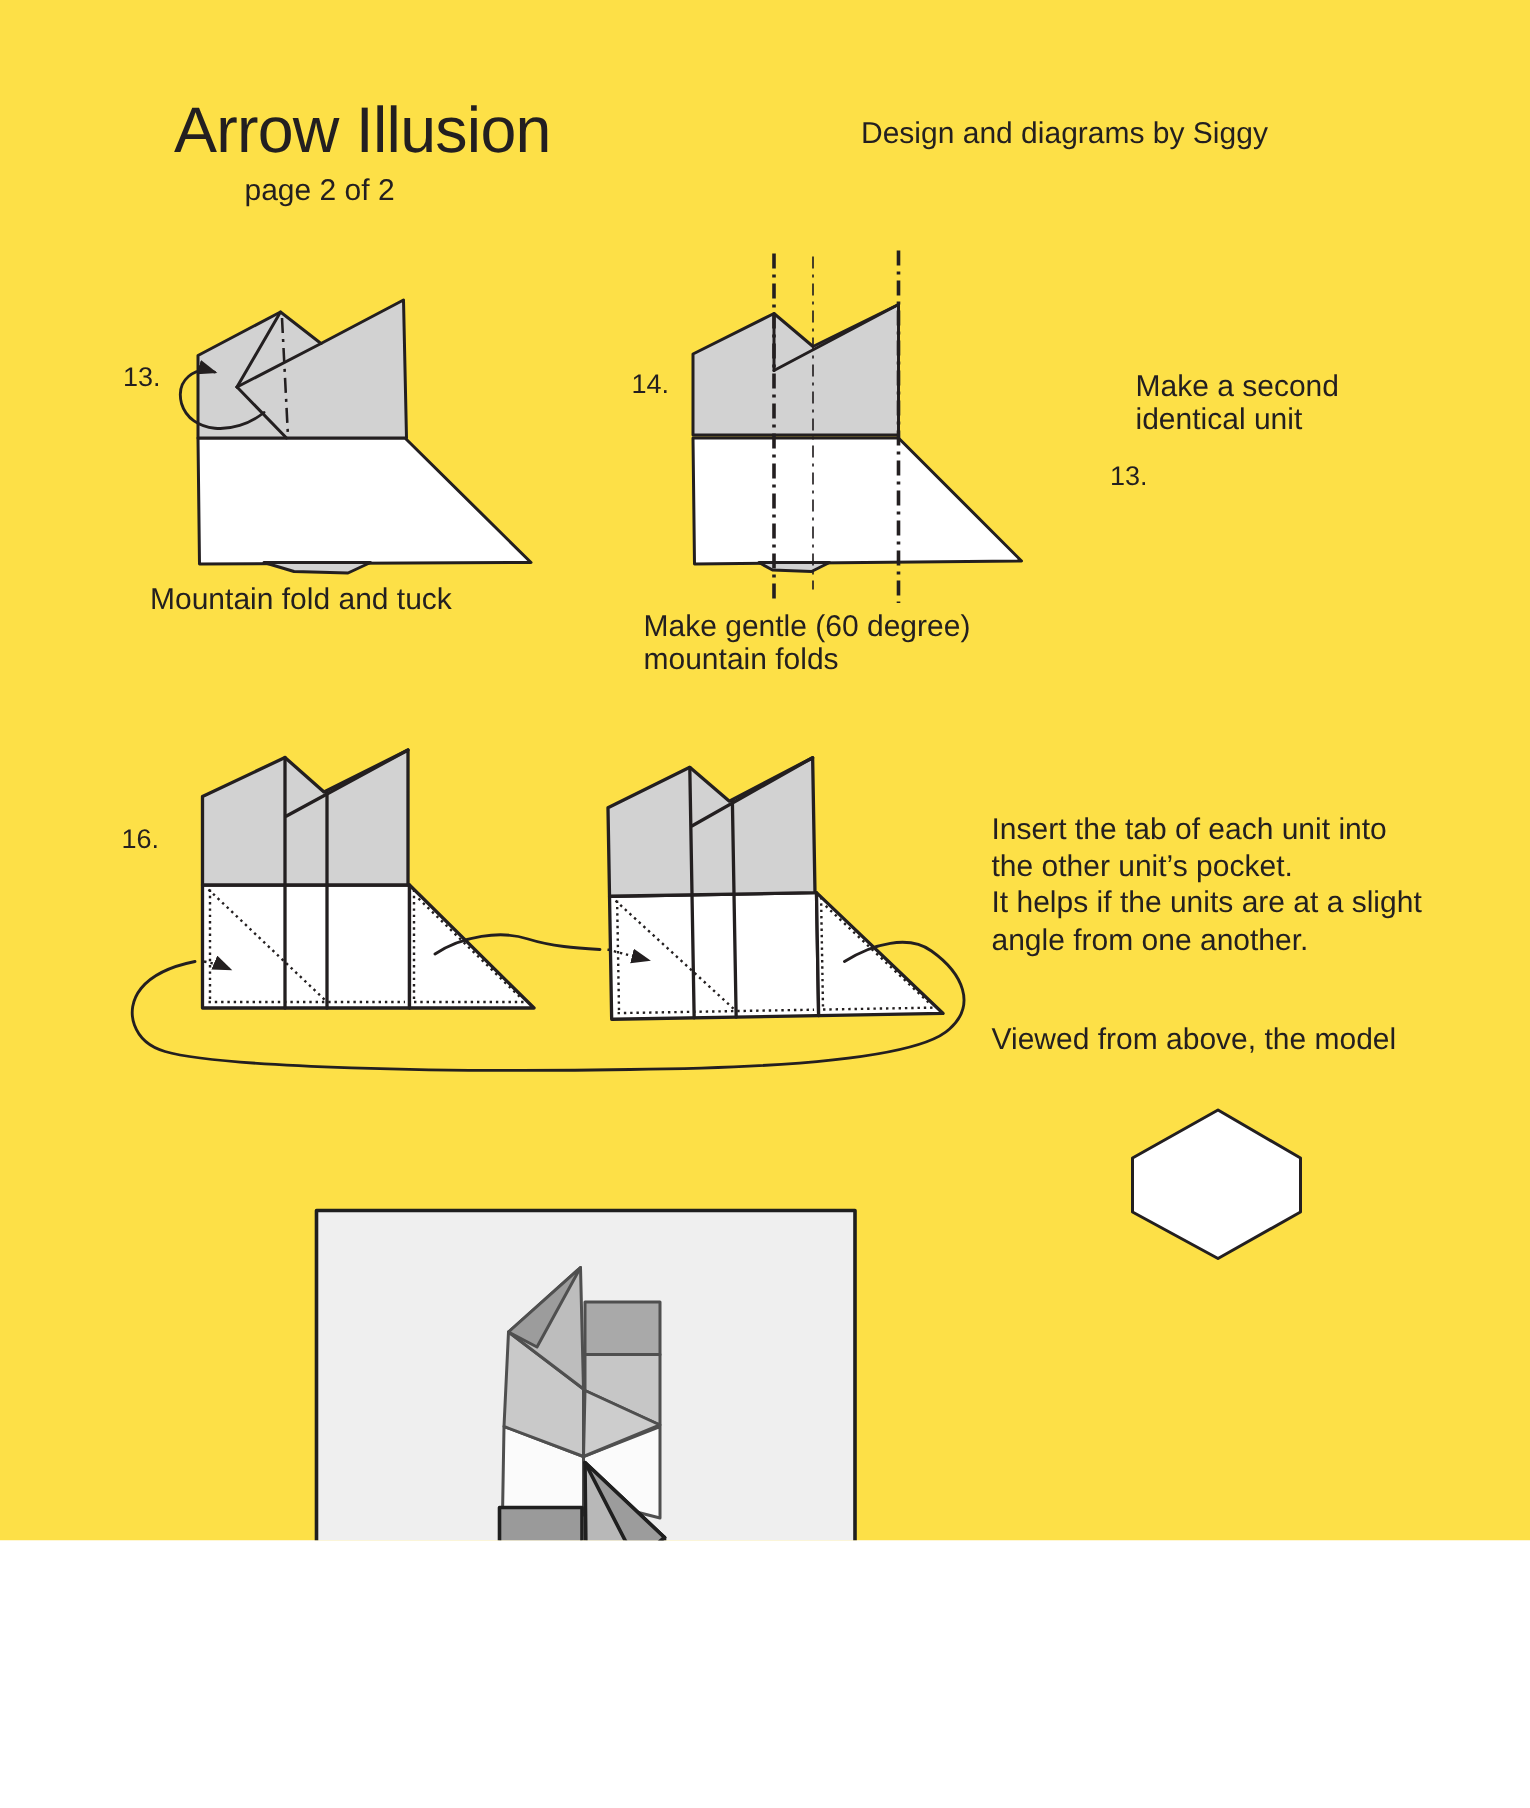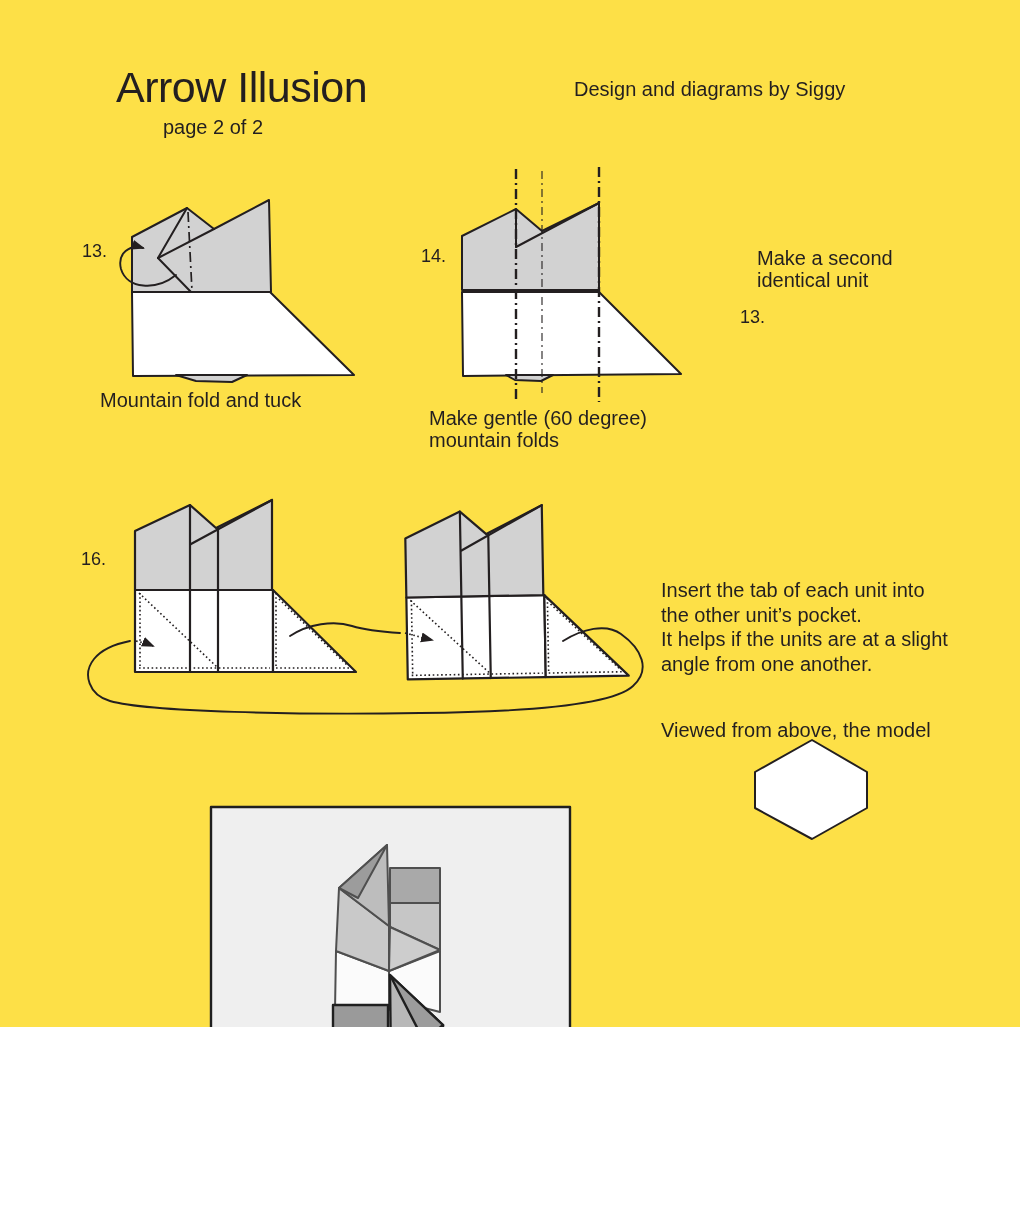--- a/index.html
+++ b/index.html
@@ -6,21 +6,21 @@
   #page{
     position:relative;width:1020px;height:1027px;background:#fde047;overflow:hidden;
     font-family:"Liberation Sans",sans-serif;color:var(--ink,#231f20);
   }
   #diagram-svg{position:absolute;left:0;top:0;}
   .t{position:absolute;white-space:pre;}
   .title{font-size:43px;letter-spacing:-0.5px;line-height:1;}
   .small{font-size:20px;line-height:22px;}
   .stepnum{font-size:18px;margin-top:42px;}
   .cap{text-align:left;white-space:normal;}
-  .note{line-height:24.5px;margin-top:37px;}
+  .note{line-height:24.5px;}
   
   .sk{stroke:var(--ink);stroke-width:2;stroke-linejoin:round;stroke-linecap:round;fill:none;}
   .sk16{stroke-width:2.2;}
   .f-paper{fill:var(--paper);}
   .f-white{fill:var(--white);}
   .f-photo{fill:var(--photo_bg);}
   .f-darkband{fill:var(--dark_band);}
   .f-headdark{fill:var(--head_dark);}
   .f-headmid{fill:var(--head_mid);}
   .f-headmid2{fill:var(--head_mid2);}

